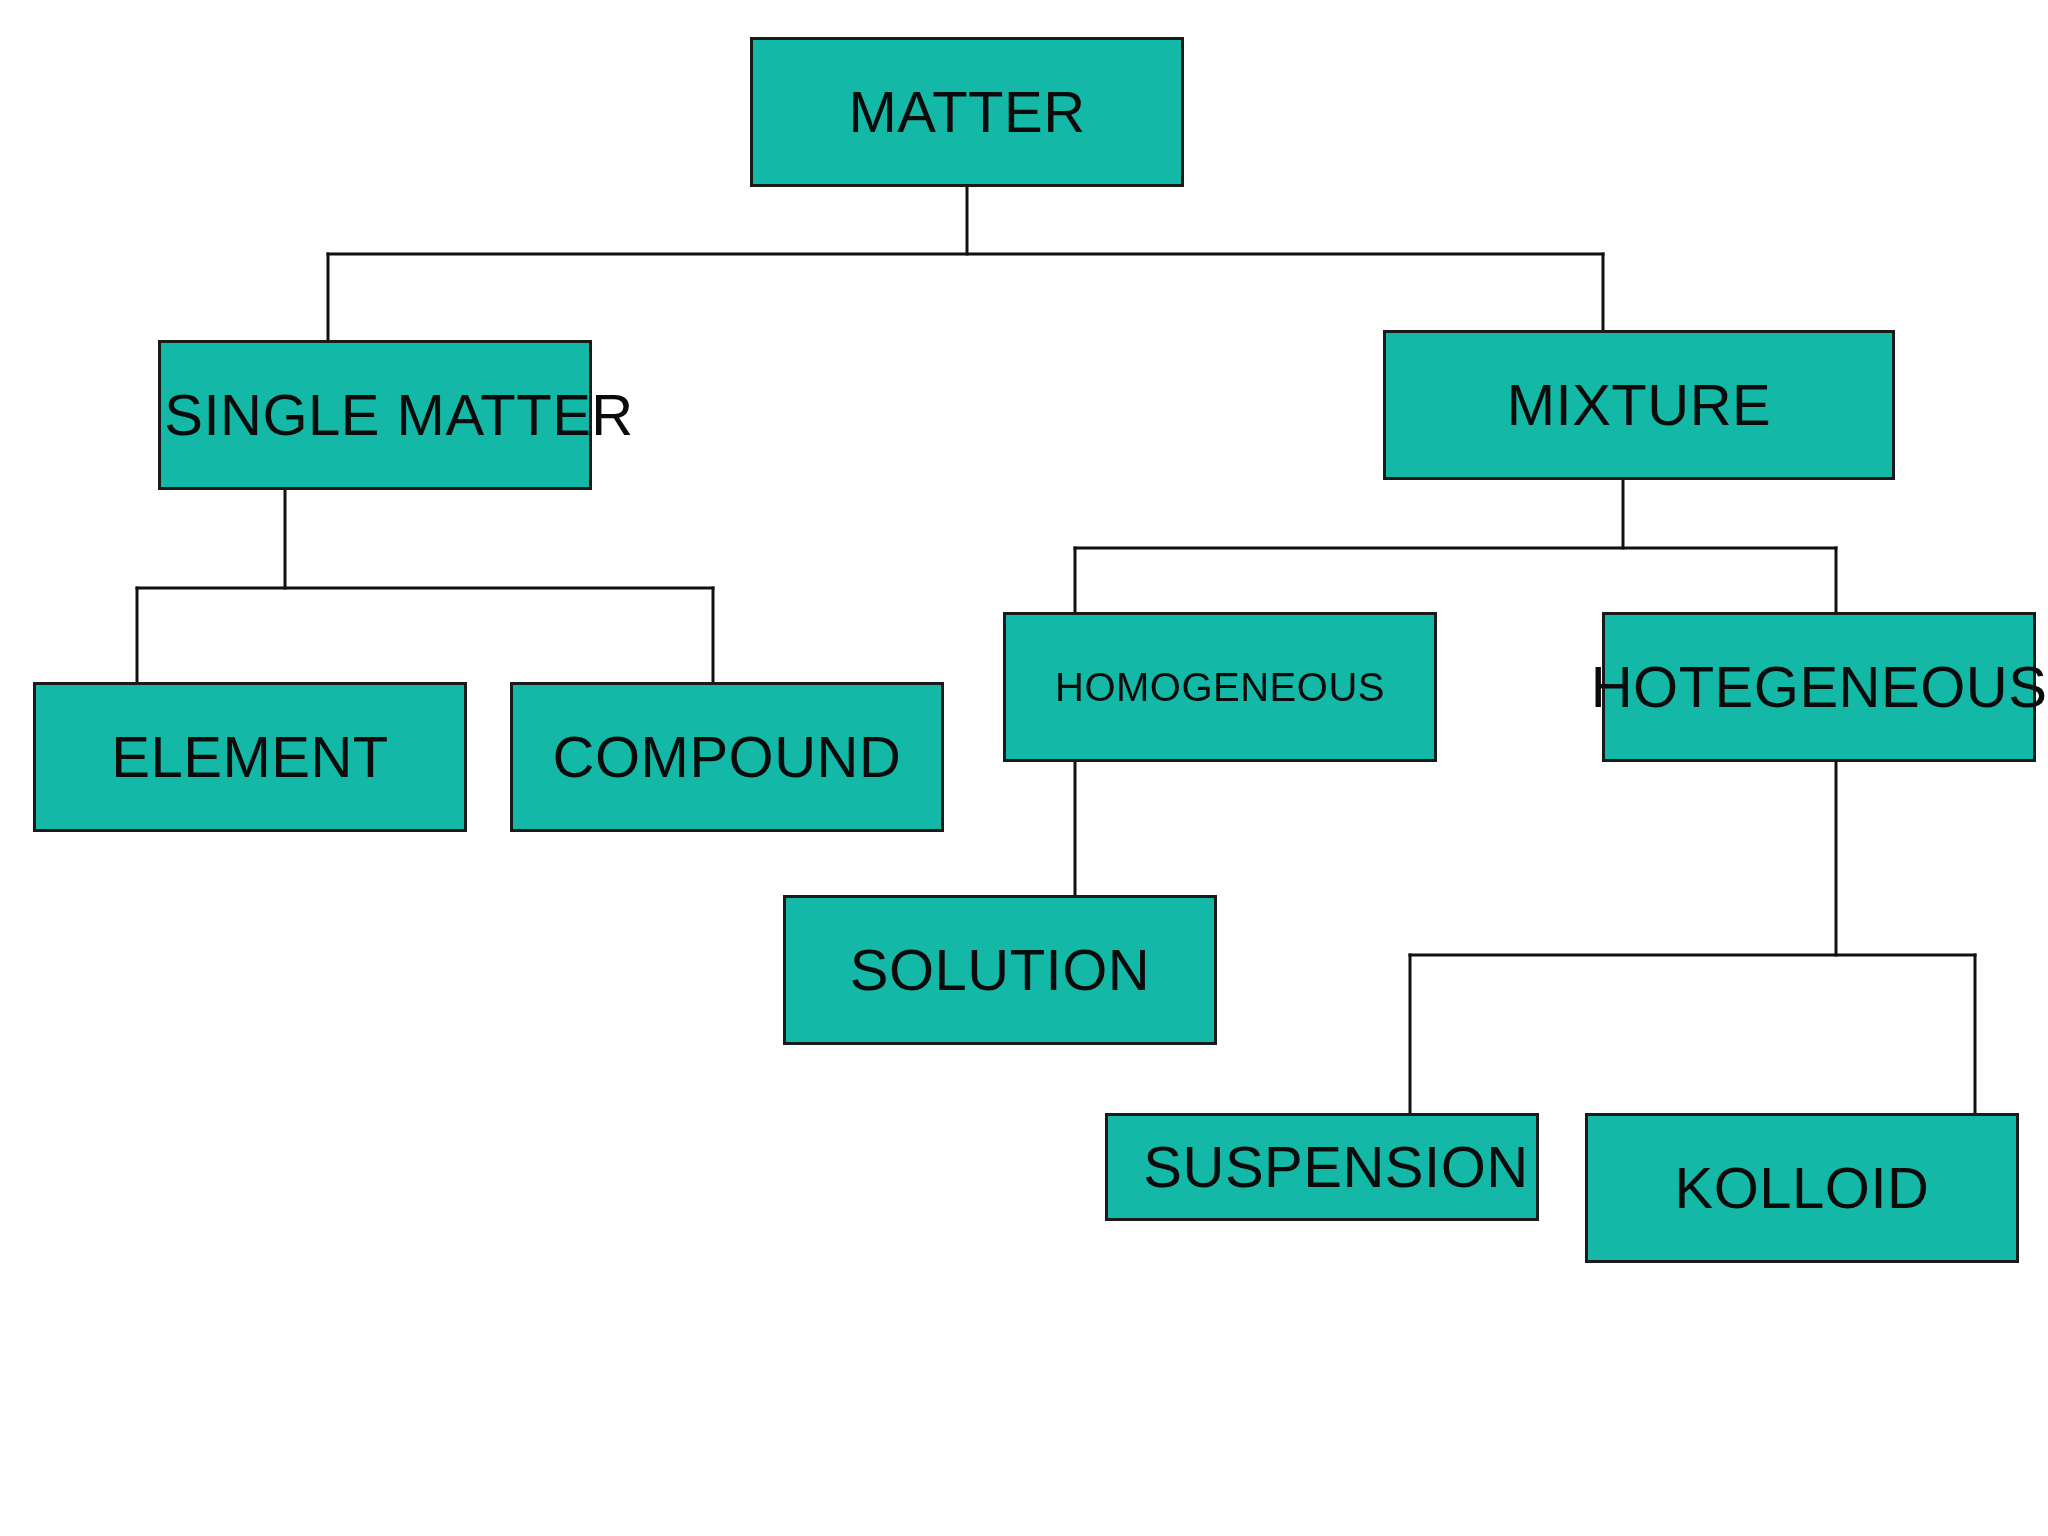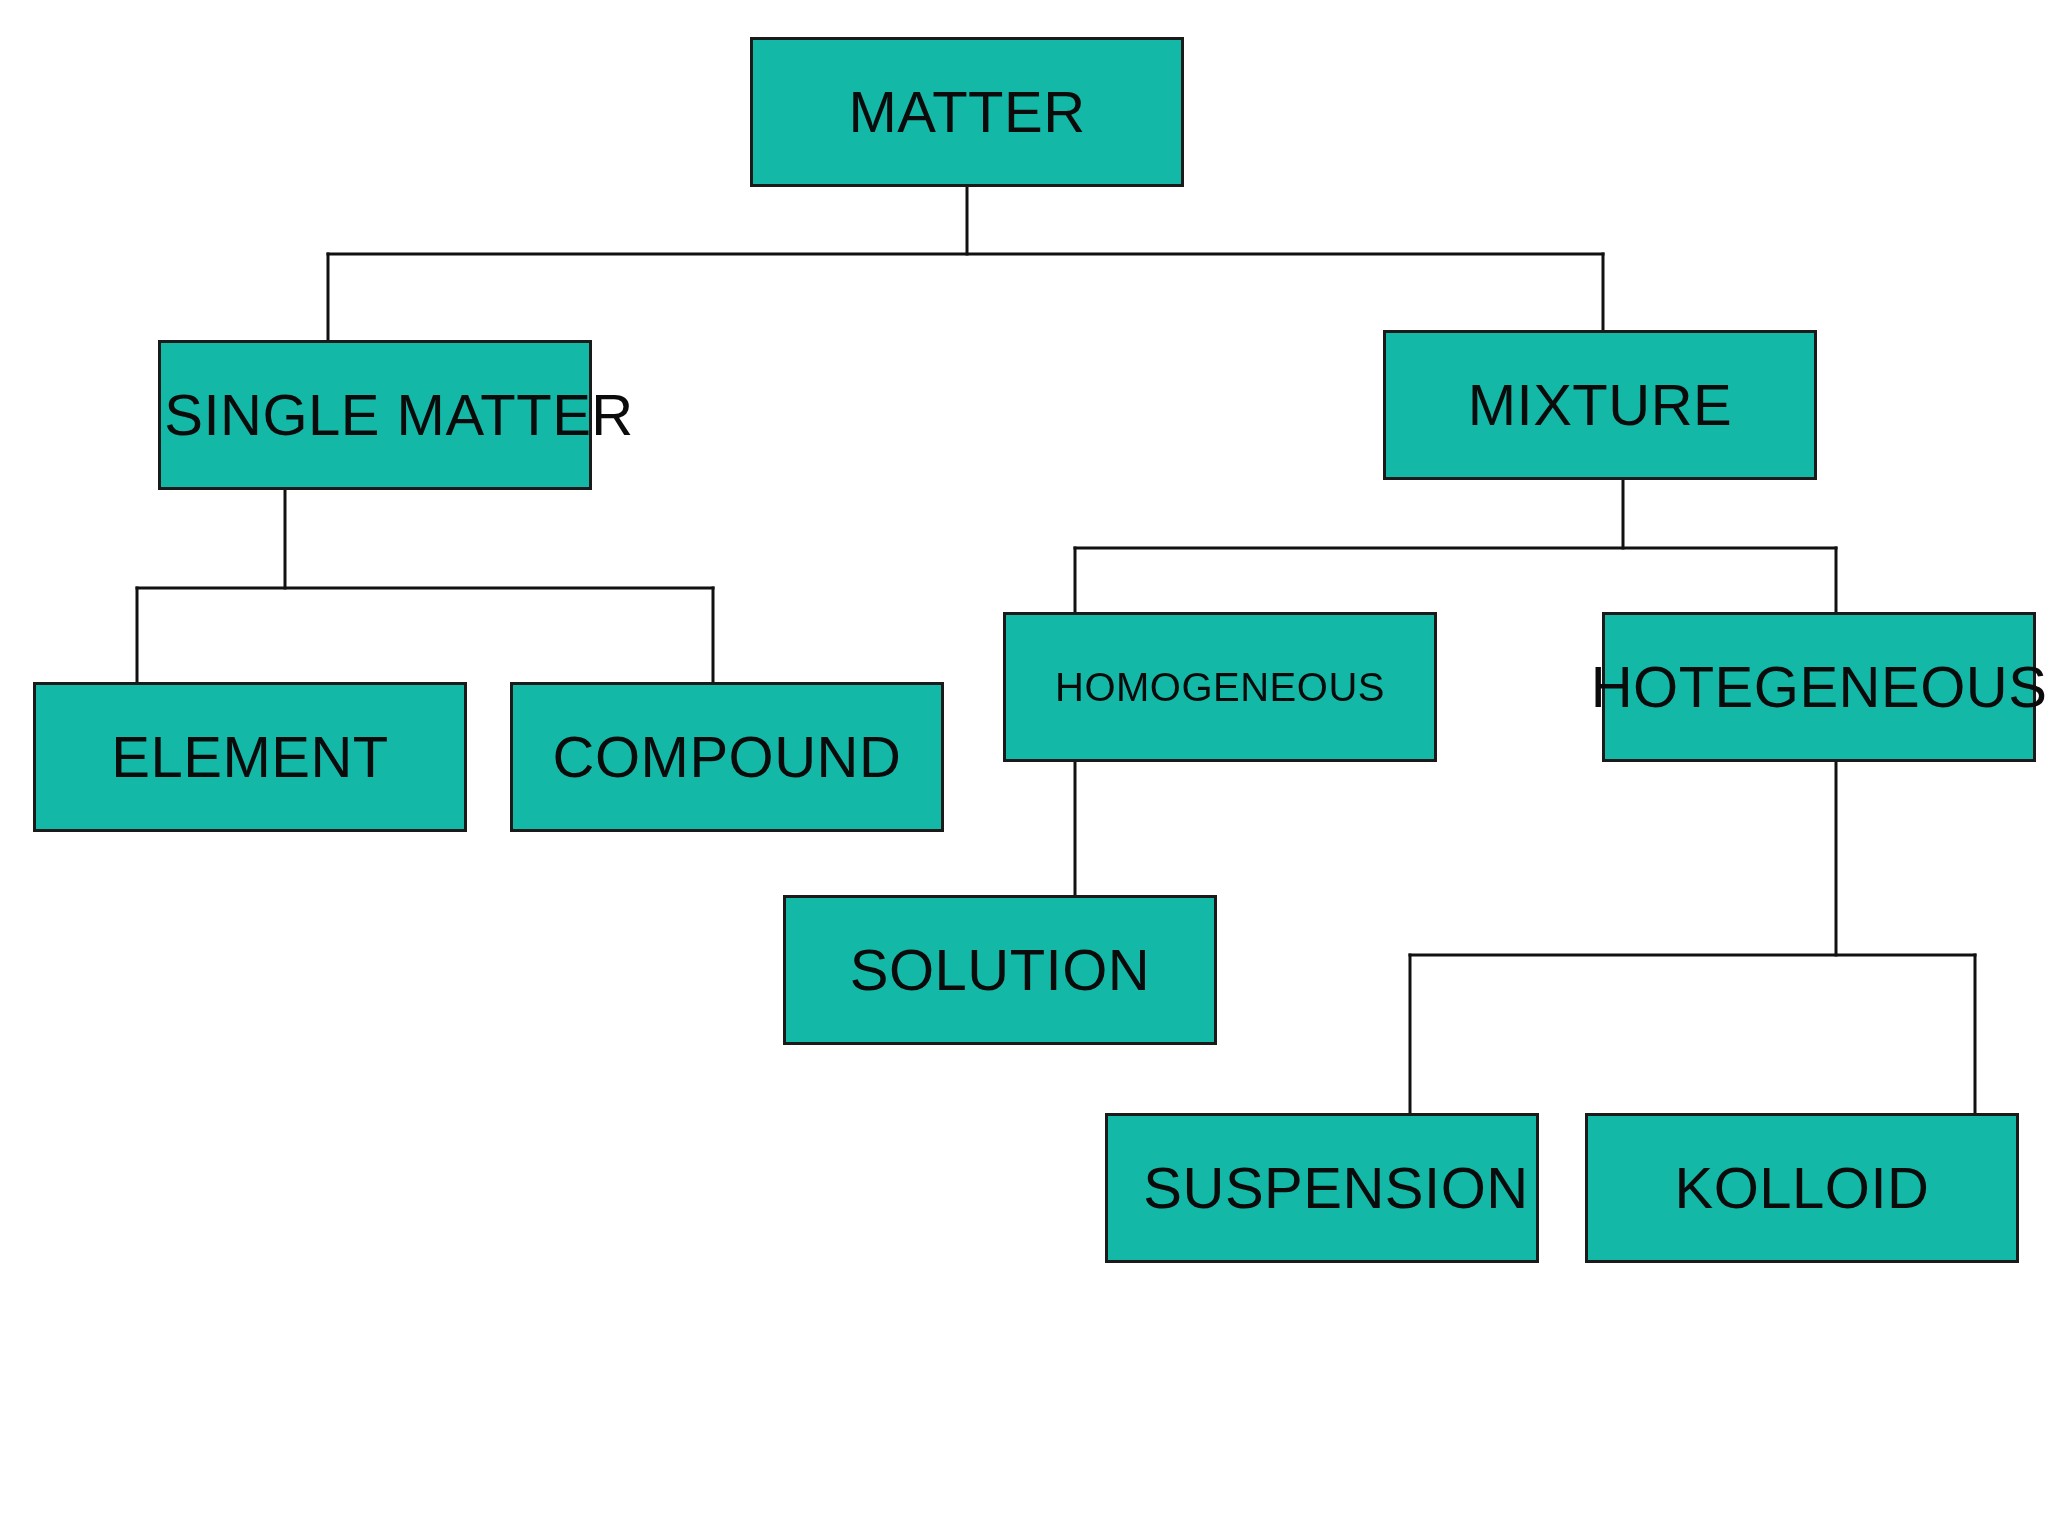--- a/index.html
+++ b/index.html
@@ -45,39 +45,39 @@
     white-space: nowrap;
   }
 
   
   #node-matter        { left: 750px;  top: 37px;   width: 434px; height: 150px; }
   #node-matter .node-label        { font-size: 58px; }
 
   #node-single-matter { left: 158px;  top: 340px;  width: 434px; height: 150px; }
   #node-single-matter .node-label { font-size: 58px; margin-left: 48px; }
 
-  #node-mixture       { left: 1383px; top: 330px;  width: 434px; height: 150px; }
+  #node-mixture       { left: 1383px; top: 330px;  width: 512px; height: 150px; }
   #node-mixture .node-label       { font-size: 58px; }
 
   #node-element       { left: 33px;   top: 682px;  width: 434px; height: 150px; }
   #node-element .node-label       { font-size: 58px; }
 
   #node-compound      { left: 510px;  top: 682px;  width: 434px; height: 150px; text-align: right; }
   #node-compound .node-label      { font-size: 58px; }
 
   #node-homogeneous   { left: 1003px; top: 612px;  width: 434px; height: 150px; }
   #node-homogeneous .node-label   { font-size: 40px; }
 
   #node-hotegeneous   { left: 1602px; top: 612px;  width: 434px; height: 150px; }
   #node-hotegeneous .node-label   { font-size: 58px; }
 
   #node-solution      { left: 783px;  top: 895px;  width: 434px; height: 150px; }
   #node-solution .node-label      { font-size: 58px; }
 
-  #node-suspension    { left: 1105px; top: 1113px; width: 434px; height: 150px; padding-left: 28px; }
+  #node-suspension    { left: 1105px; top: 1113px; width: 434px; height: 108px; padding-left: 28px; }
   #node-suspension .node-label    { font-size: 58px; }
 
   #node-kolloid       { left: 1585px; top: 1113px; width: 434px; height: 150px; }
   #node-kolloid .node-label       { font-size: 58px; }
 </style>
 </head>
 <body>
 
 <div id="diagram-canvas">
 

